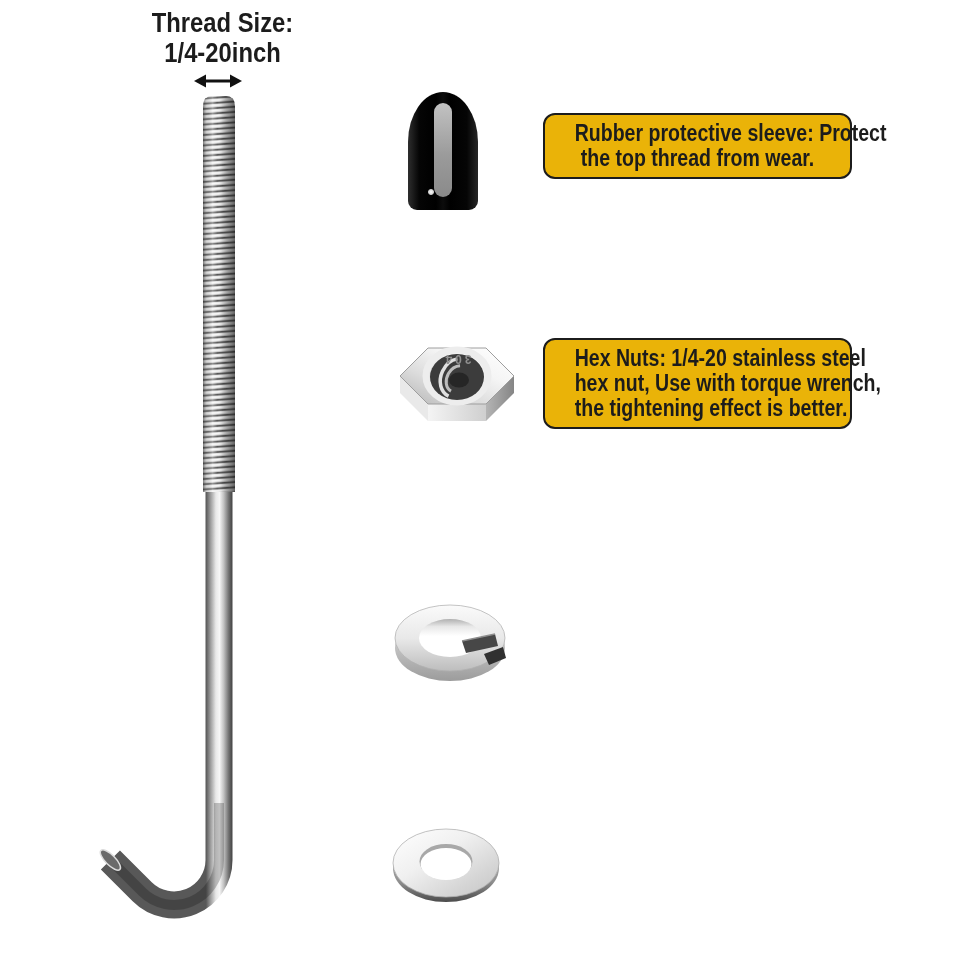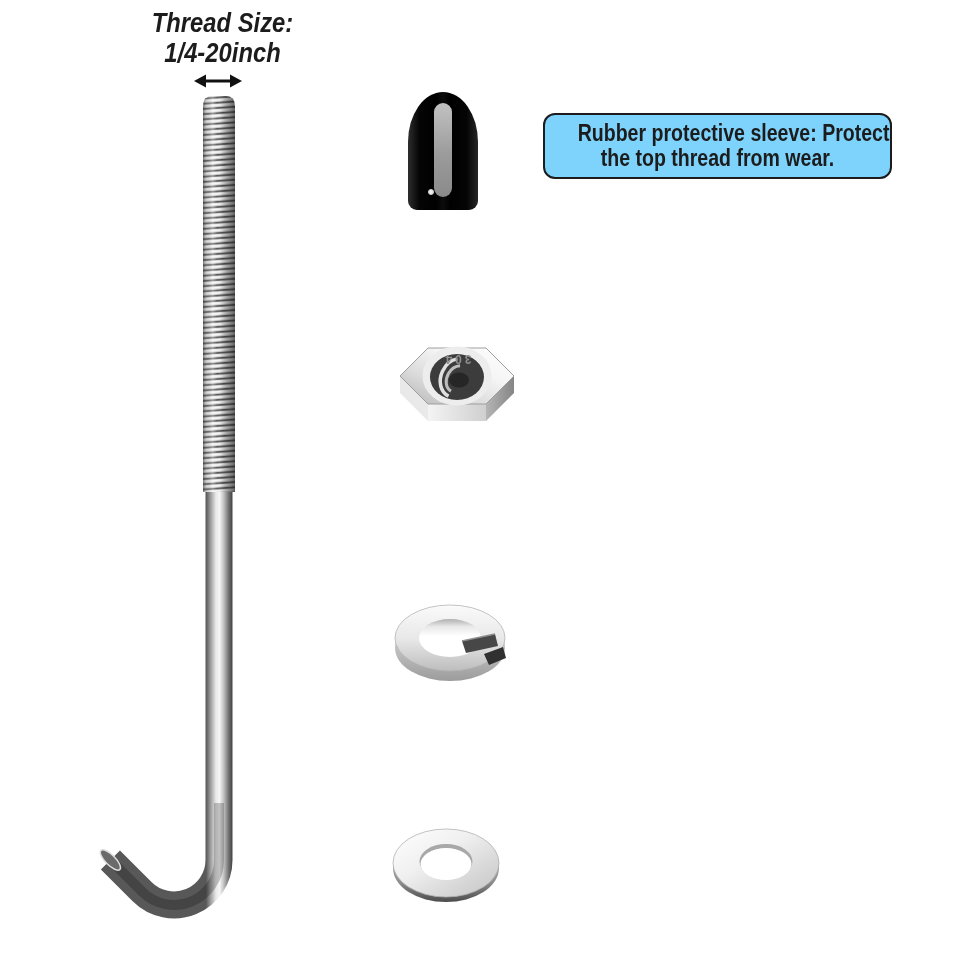--- a/index.html
+++ b/index.html
@@ -2,21 +2,21 @@
 <html><head>
 <meta charset="utf-8">
 <style>
   html,body{margin:0;padding:0;background:#fff;}
   #canvas{
     position:relative;width:960px;height:960px;background:#ffffff;
     font-family:"Liberation Sans","DejaVu Sans",sans-serif;color:#1c1c1c;
     overflow:hidden;
   }
   
-  .title-block{position:absolute;left:95px;top:8px;width:255px;text-align:center;font-style:italic;}
+  .title-block{position:absolute;left:95px;top:8px;width:255px;text-align:center;}
   .title-line{font-size:28px;font-weight:700;line-height:30px;white-space:nowrap;}
   .condensed{transform:scaleX(0.85);transform-origin:50% 50%;}
   
   .dim-arrow{position:absolute;left:193px;top:72px;}
   
   .bolt-svg{position:absolute;left:80px;top:88px;}
   
   .cap{
     position:absolute;left:408px;top:92px;width:70px;height:118px;
     border-radius:35px 35px 9px 9px / 50px 50px 9px 9px;
@@ -26,22 +26,22 @@
     position:absolute;left:26px;top:11px;width:18px;height:94px;border-radius:9px;
     background:linear-gradient(180deg,#c2c2c2 0%,#9b9b9b 55%,#8a8a8a 100%);
   }
   .cap-dot{
     position:absolute;left:20px;bottom:15px;width:6px;height:6px;border-radius:50%;
     background:radial-gradient(circle,#ffffff 0%,#cfcfcf 60%,rgba(255,255,255,0) 100%);
   }
   .hw{position:absolute;}
   
   .label-box{
-    position:absolute;left:543px;width:349px;box-sizing:border-box;
-    border:2.5px solid #1c1c1c;border-radius:12px;background:#7dd3fc;
+    position:absolute;left:543px;width:309px;box-sizing:border-box;
+    border:2.5px solid #1c1c1c;border-radius:12px;background:#eab308;
     padding:6px 8px;display:flex;align-items:center;justify-content:center;
   }
   .box-content{width:100%;text-align:center;}
   .box-line{font-size:23px;line-height:25px;font-weight:600;white-space:nowrap;color:#1c1c1c;}
 </style>
 </head>
 <body>
 
 <div id="canvas">
 
@@ -181,16 +181,23 @@
     <ellipse cx="56" cy="44" rx="25.5" ry="16" fill="#ffffff"></ellipse>
   </svg>
 
   <div class="label-box" style="top:113px;">
     <div class="box-content condensed">
       <div class="box-line">Rubber protective sleeve: Protect</div>
       <div class="box-line">the top thread from wear.</div>
     </div>
   </div>
 
+  <div class="label-box" style="top:338px;">
+    <div class="box-content condensed">
+      <div class="box-line">Hex Nuts: 1/4-20 stainless steel</div>
+      <div class="box-line">hex nut, Use with torque wrench,</div>
+      <div class="box-line">the tightening effect is better.</div>
+    </div>
+  </div>
 
 
 
 </div>
 
 </body></html>

